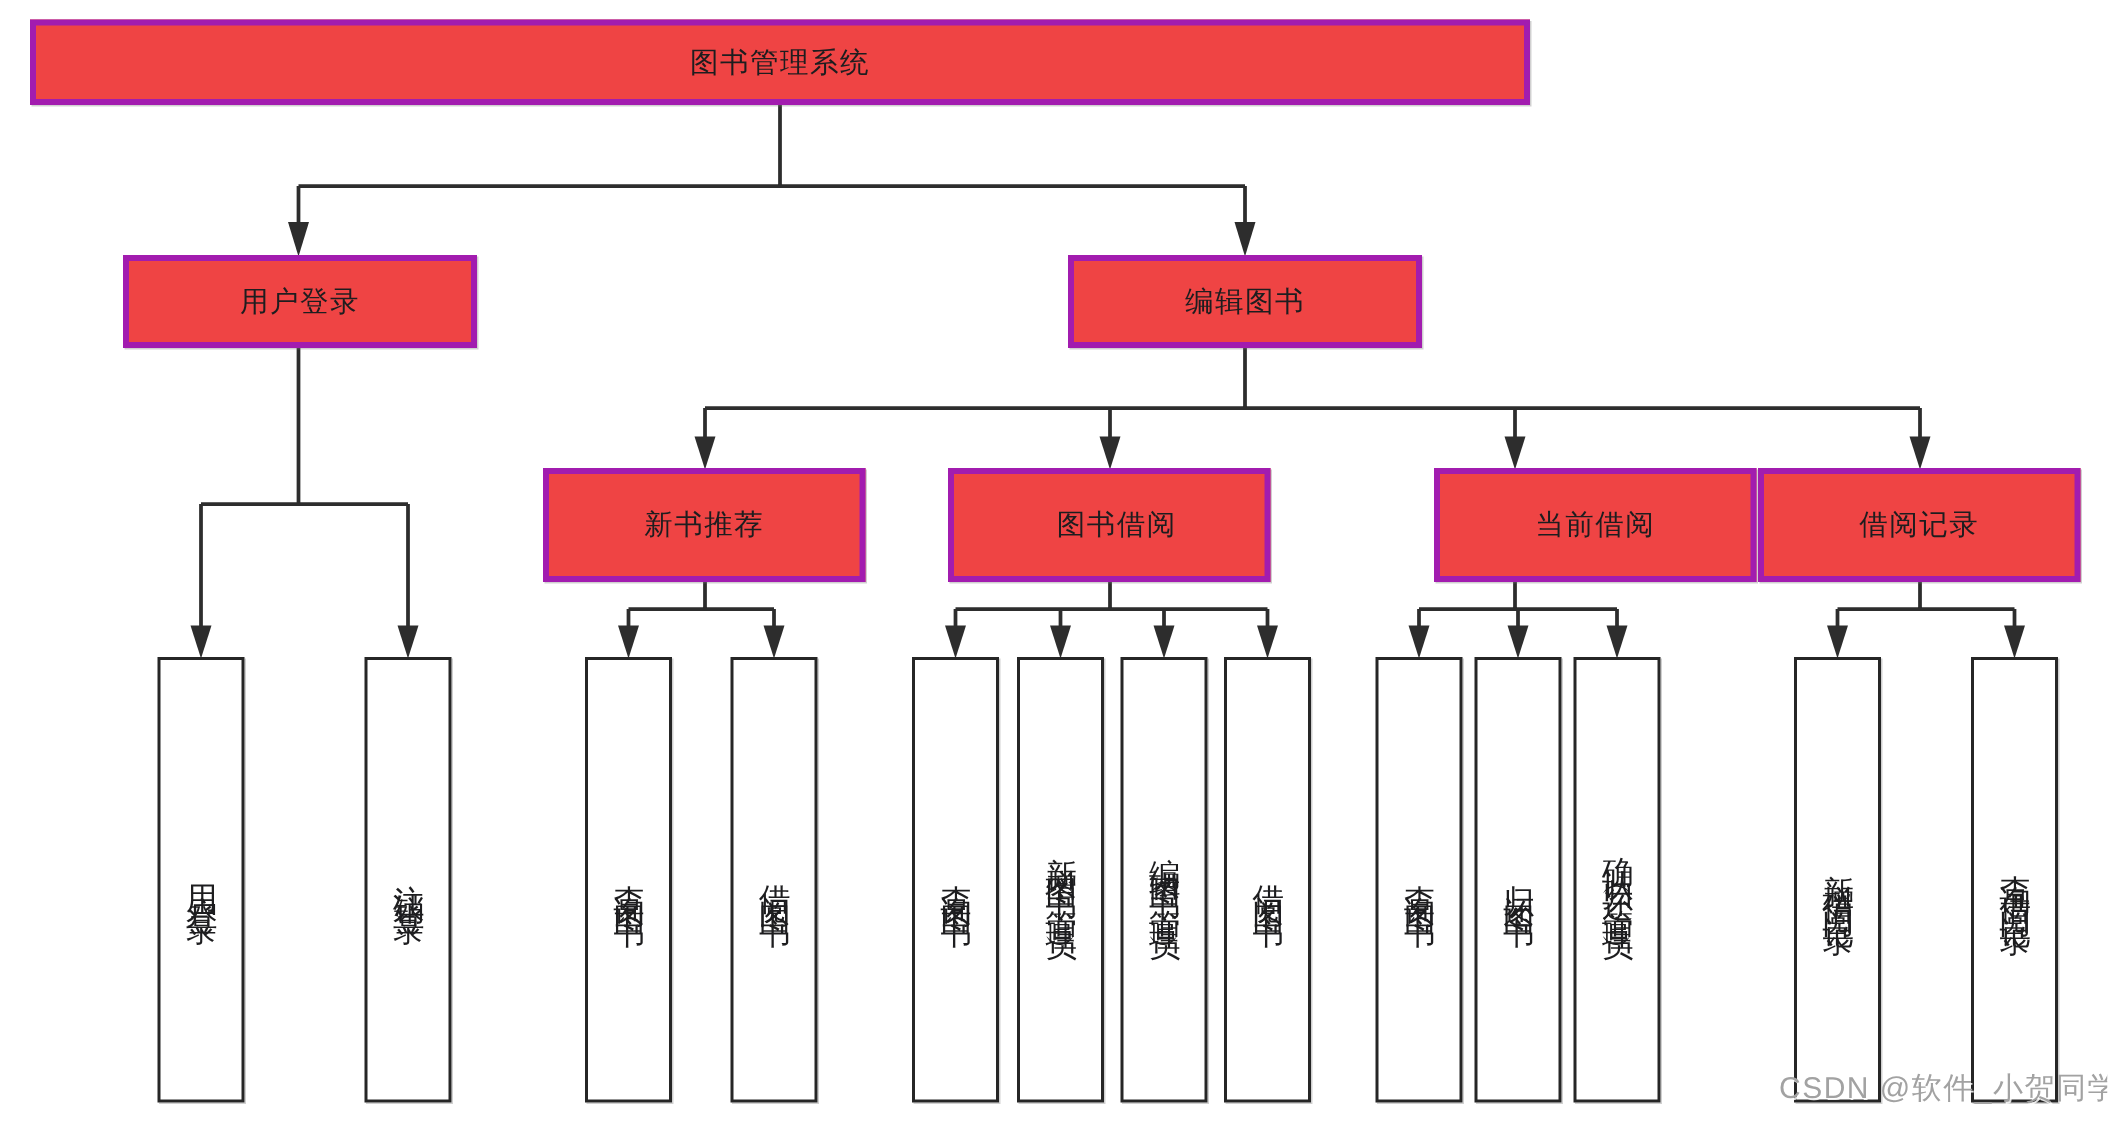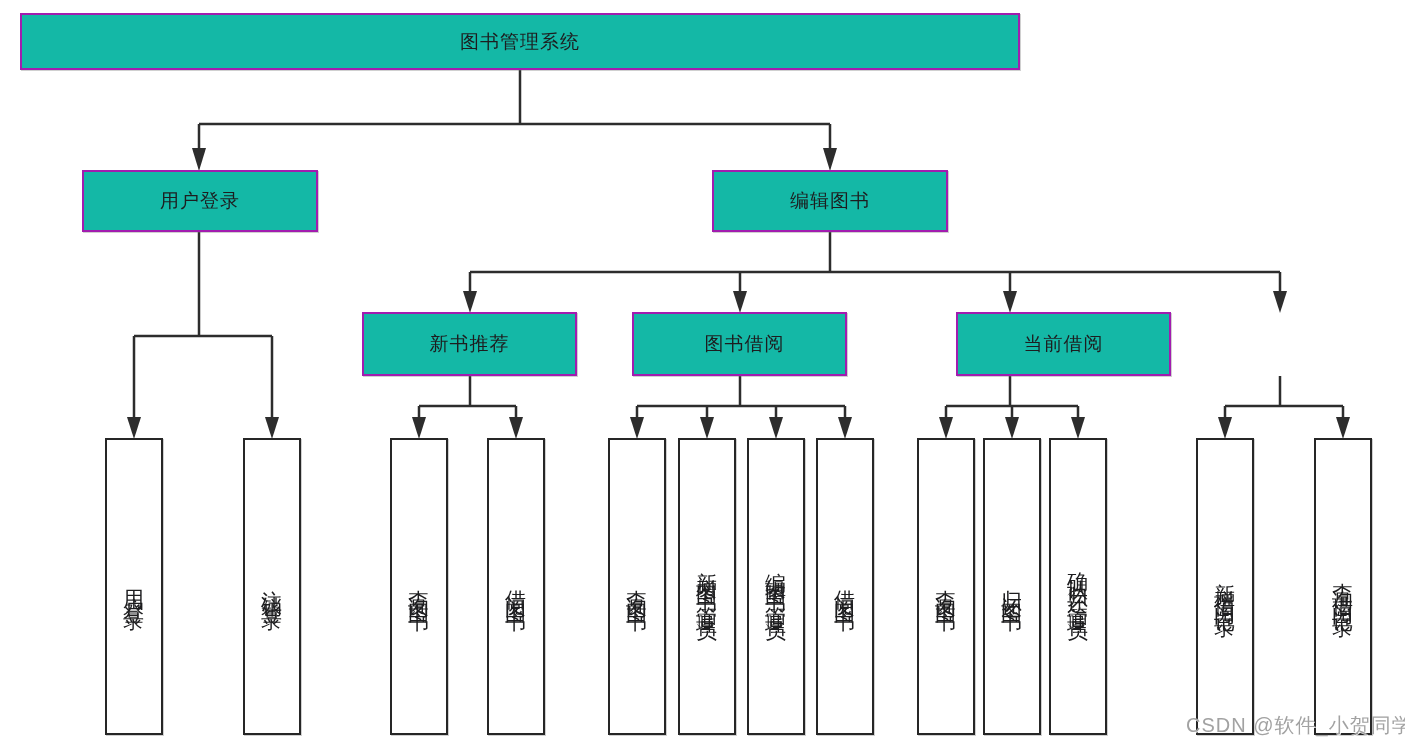--- a/index.html
+++ b/index.html
@@ -2,28 +2,28 @@
 <html><head>
 <meta charset="utf-8">
 <style>
   html,body{margin:0;padding:0;background:#ffffff;}
   .canvas{
     position:relative;width:1405px;height:747px;background:#ffffff;
     font-family:"Liberation Sans","DejaVu Sans",sans-serif;overflow:hidden;
   }
   .connectors{position:absolute;left:0;top:0;width:1405px;height:747px;}
   .box{
-    position:absolute;border:2px solid #a21caf;background:#14b8a6;
+    position:absolute;border:4px solid #a21caf;background:#ef4444;
     display:flex;align-items:center;justify-content:center;
     color:#1d1d1f;box-sizing:border-box;
     box-shadow:1px 1px 0 rgba(120,120,120,.35);
   }
   .root{left:20px;top:13px;width:1000px;height:57px;font-size:19px;letter-spacing:1px;}
   .l2{top:170px;width:236px;height:62px;font-size:19px;letter-spacing:1px;}
-  .l3{top:312px;width:215px;height:64px;font-size:19px;letter-spacing:1px;}
+  .l3{top:312px;width:215px;height:76px;font-size:19px;letter-spacing:1px;}
   .vbox{
     position:absolute;top:438px;width:58px;height:297px;
     border:2px solid #262626;background:#ffffff;box-sizing:border-box;
     box-shadow:1px 1px 0 rgba(120,120,120,.35);
     writing-mode:vertical-rl;text-orientation:mixed;
     display:flex;align-items:center;justify-content:center;
     font-size:21px;letter-spacing:7px;color:#1d1d1f;line-height:1;
   }
   .watermark{
     position:absolute;left:1186px;top:712px;font-size:20px;color:#a2a2a2;
@@ -69,20 +69,21 @@
   </svg>
 
   <div class="box root">图书管理系统</div>
 
   <div class="box l2" style="left:82px;">用户登录</div>
   <div class="box l2" style="left:712px;">编辑图书</div>
 
   <div class="box l3" style="left:362px;">新书推荐</div>
   <div class="box l3" style="left:632px;padding-left:10px;">图书借阅</div>
   <div class="box l3" style="left:956px;">当前借阅</div>
+  <div class="box l3" style="left:1172px;">借阅记录</div>
 
   <div class="vbox" style="left:105px;">用户登录</div>
   <div class="vbox" style="left:243px;">注销登录</div>
 
   <div class="vbox" style="left:390px;">查询图书</div>
   <div class="vbox" style="left:487px;">借阅图书</div>
 
   <div class="vbox" style="left:608px;">查询图书</div>
   <div class="vbox" style="left:678px;">新增图书（管理员）</div>
   <div class="vbox" style="left:747px;">编辑图书（管理员）</div>

